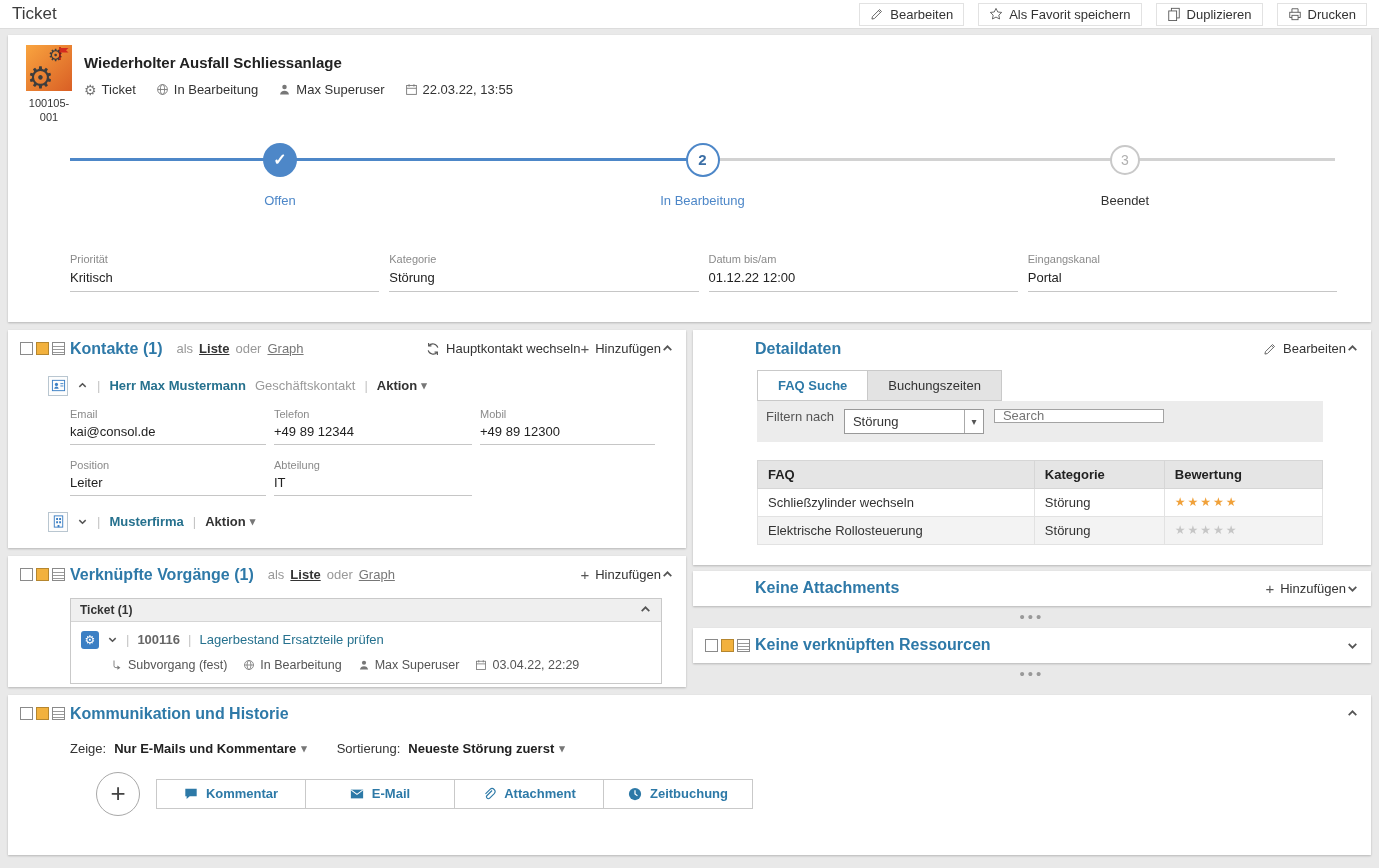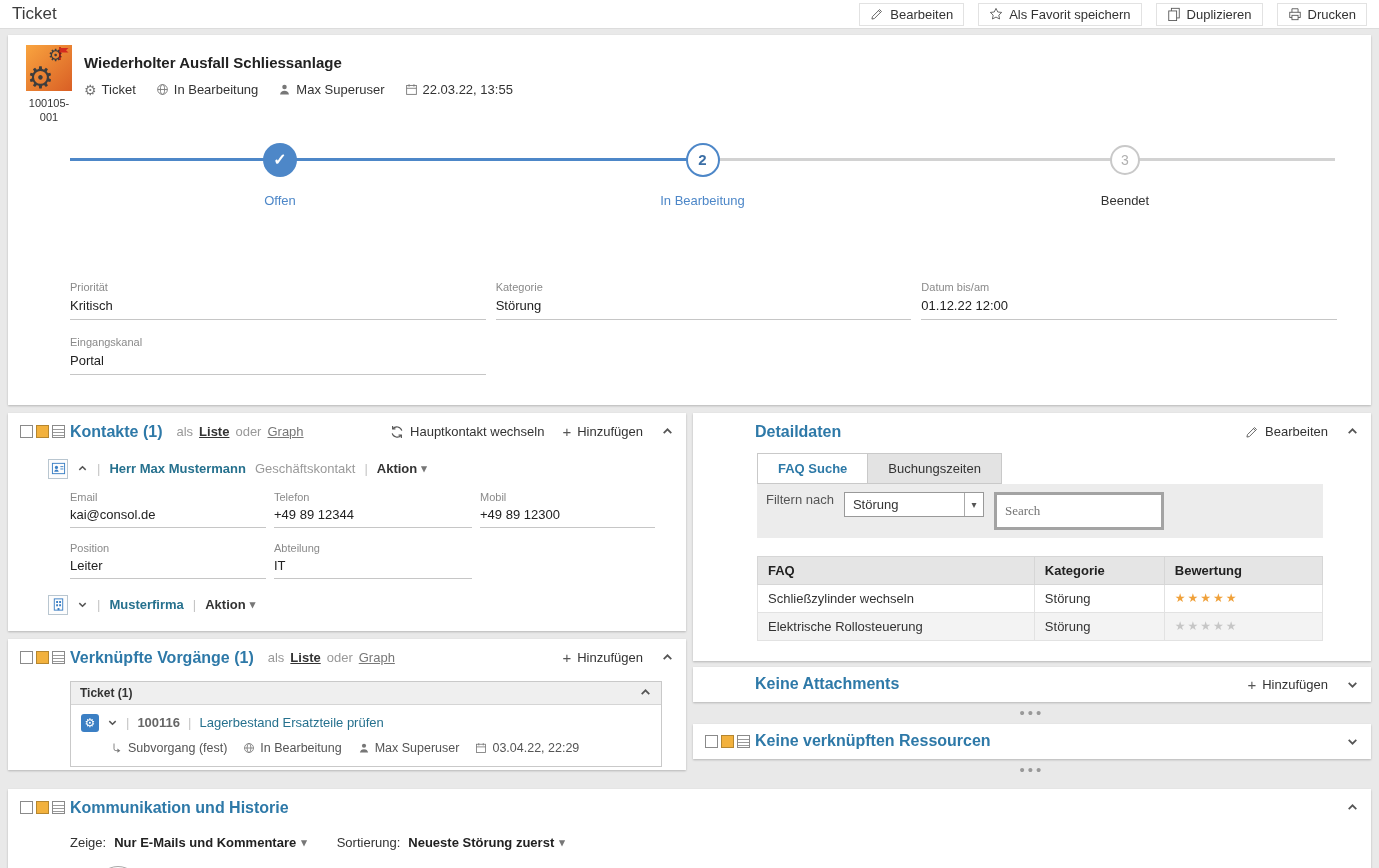--- a/index.html
+++ b/index.html
@@ -19,21 +19,21 @@
   .card{background:#fff;box-shadow:0 1px 2px rgba(0,0,0,.22)}
   .card-header{display:flex;align-items:center;height:38px;padding:0 12px}
   .icon-slot{width:50px;display:flex;gap:3px;align-items:center;flex:0 0 auto}
   .psq{width:13px;height:13px;border:1px solid #8a8a8a;background:#fff}
   .psq.orange{background:#f2b13d;border-color:#b5862f}
   .psq.lines{background:linear-gradient(#fff 0 3px,#9a9a9a 3px 4px,#fff 4px 6px,#9a9a9a 6px 7px,#fff 7px 9px,#9a9a9a 9px 10px,#fff 10px)}
   .card-title{font-size:16px;font-weight:bold;color:#2e79a8;white-space:nowrap}
   .viewas{display:flex;gap:6px;align-items:flex-end;margin-left:14px;font-size:13px;color:#999}
   .viewas .active{color:#333;font-weight:bold;text-decoration:underline}
   .viewas .link{color:#777;text-decoration:underline}
-  .header-right{margin-left:auto;display:flex;align-items:center;gap:18px;font-size:13px}
+  .header-right{margin-left:auto;display:flex;align-items:center;font-size:13px}
   .flat-btn{display:flex;align-items:center;gap:6px;background:none;border:none;font-size:13px;color:#333;cursor:pointer}
   .plus{font-size:15px;color:#555;line-height:1}
   .chev{display:inline-flex;cursor:pointer;color:#555}
   .chev svg{width:13px;height:13px}
   .chev.sm svg{width:11px;height:11px}
   .pipe{color:#c4c4c4}
   .caret{color:#777;font-size:11px;line-height:1}
 
   
   .ticket-card{margin:6px 8px 0;padding:10px 0 30px}
@@ -57,21 +57,21 @@
   .step-line.gray{left:50%;width:50%;background:#d2d2d2}
   .step{position:absolute;top:0;width:160px;transform:translateX(-50%);text-align:center}
   .step-circle{width:34px;height:34px;border-radius:50%;display:flex;align-items:center;justify-content:center;margin:0 auto;font-size:15px;background:#fff}
   .step.done .step-circle{background:#4d87c8;color:#fff;font-size:16px;font-weight:bold}
   .step.active .step-circle{border:2px solid #4d87c8;color:#3a6ea5;font-weight:bold}
   .step.pending .step-circle{width:30px;height:30px;margin-top:2px;border:2px solid #c9c9c9;color:#b0b0b0;font-size:14px}
   .step-label{position:absolute;top:50px;left:0;right:0;font-size:13px}
   .step.done .step-label,.step.active .step-label{color:#4d87c8}
   .step.pending .step-label{color:#333}
 
-  .fields-grid{display:grid;grid-template-columns:1fr 1fr 1fr;column-gap:10px;row-gap:16px;margin:68px 34px 0 62px}
+  .fields-grid{display:grid;grid-template-columns:1fr 1fr 1fr 1fr;column-gap:10px;row-gap:16px;margin:40px 34px 0 62px}
   .field-label{font-size:11px;color:#8a8a8a}
   .field-value{font-size:13px;color:#222;padding:5px 0 6px;border-bottom:1px solid #c6c6c6}
 
   
   .columns{display:flex;gap:7px;margin:8px 8px 0;align-items:flex-start}
   .col{flex:1;min-width:0}
 
   
   .contact-body{padding:2px 12px 16px 40px}
   .contact-row{display:flex;align-items:center;gap:9px;font-size:13px;margin-top:6px}
@@ -98,21 +98,21 @@
   
   .dd-content{padding:2px 48px 20px 64px}
   .dd-tabs{display:flex}
   .dd-tab{height:31px;display:flex;align-items:center;padding:0 20px;font-size:13px;border:1px solid #c9c9c9;background:#e3e3e3;color:#333;cursor:pointer;white-space:nowrap}
   .dd-tab + .dd-tab{margin-left:-1px}
   .dd-tab.active{background:#fff;color:#2d79a7;font-weight:bold}
   .dd-filterbar{background:#ececec;padding:8px 9px;display:flex;gap:10px;}
   .dd-filter-label{font-size:13px;color:#555;white-space:nowrap}
   .dd-select{display:flex;align-items:center;width:140px;height:25px;border:1px solid #999;background:#fff;font-size:13px;padding-left:8px;cursor:pointer}
   .sel-arrow{width:19px;align-self:stretch;border-left:1px solid #aaa;display:flex;align-items:center;justify-content:center;color:#555;font-size:10px;margin-left:auto}
-  .dd-search{width:170px;height:38px;border:3px solid #a3a3a3;padding:0 8px;font-size:13px;font-family:Liberation Serif, serif;color:#333}
+  .dd-search{width:170px;height:14px;border:1px solid #a3a3a3;padding:0 8px;font-size:13px;font-family:Liberation Sans, sans-serif;color:#333}
   .faq-table{width:100%;border-collapse:collapse;font-size:13px;margin-top:18px}
   .faq-table th{background:#e5e5e5;text-align:left;font-weight:bold;color:#222;padding:6px 10px;border:1px solid #d6d6d6}
   .faq-table td{padding:6px 10px;border:1px solid #e2e2e2;background:#fff;color:#333}
   .faq-table tr.alt td{background:#f3f3f3}
   .faq-table th:nth-child(1){width:49%}
   .faq-table th:nth-child(2){width:23%}
   .stars{letter-spacing:2px;font-size:12px;white-space:nowrap}
   .stars.filled{color:#f0a13a}
   .stars.empty{color:#c6c6c6}
 

